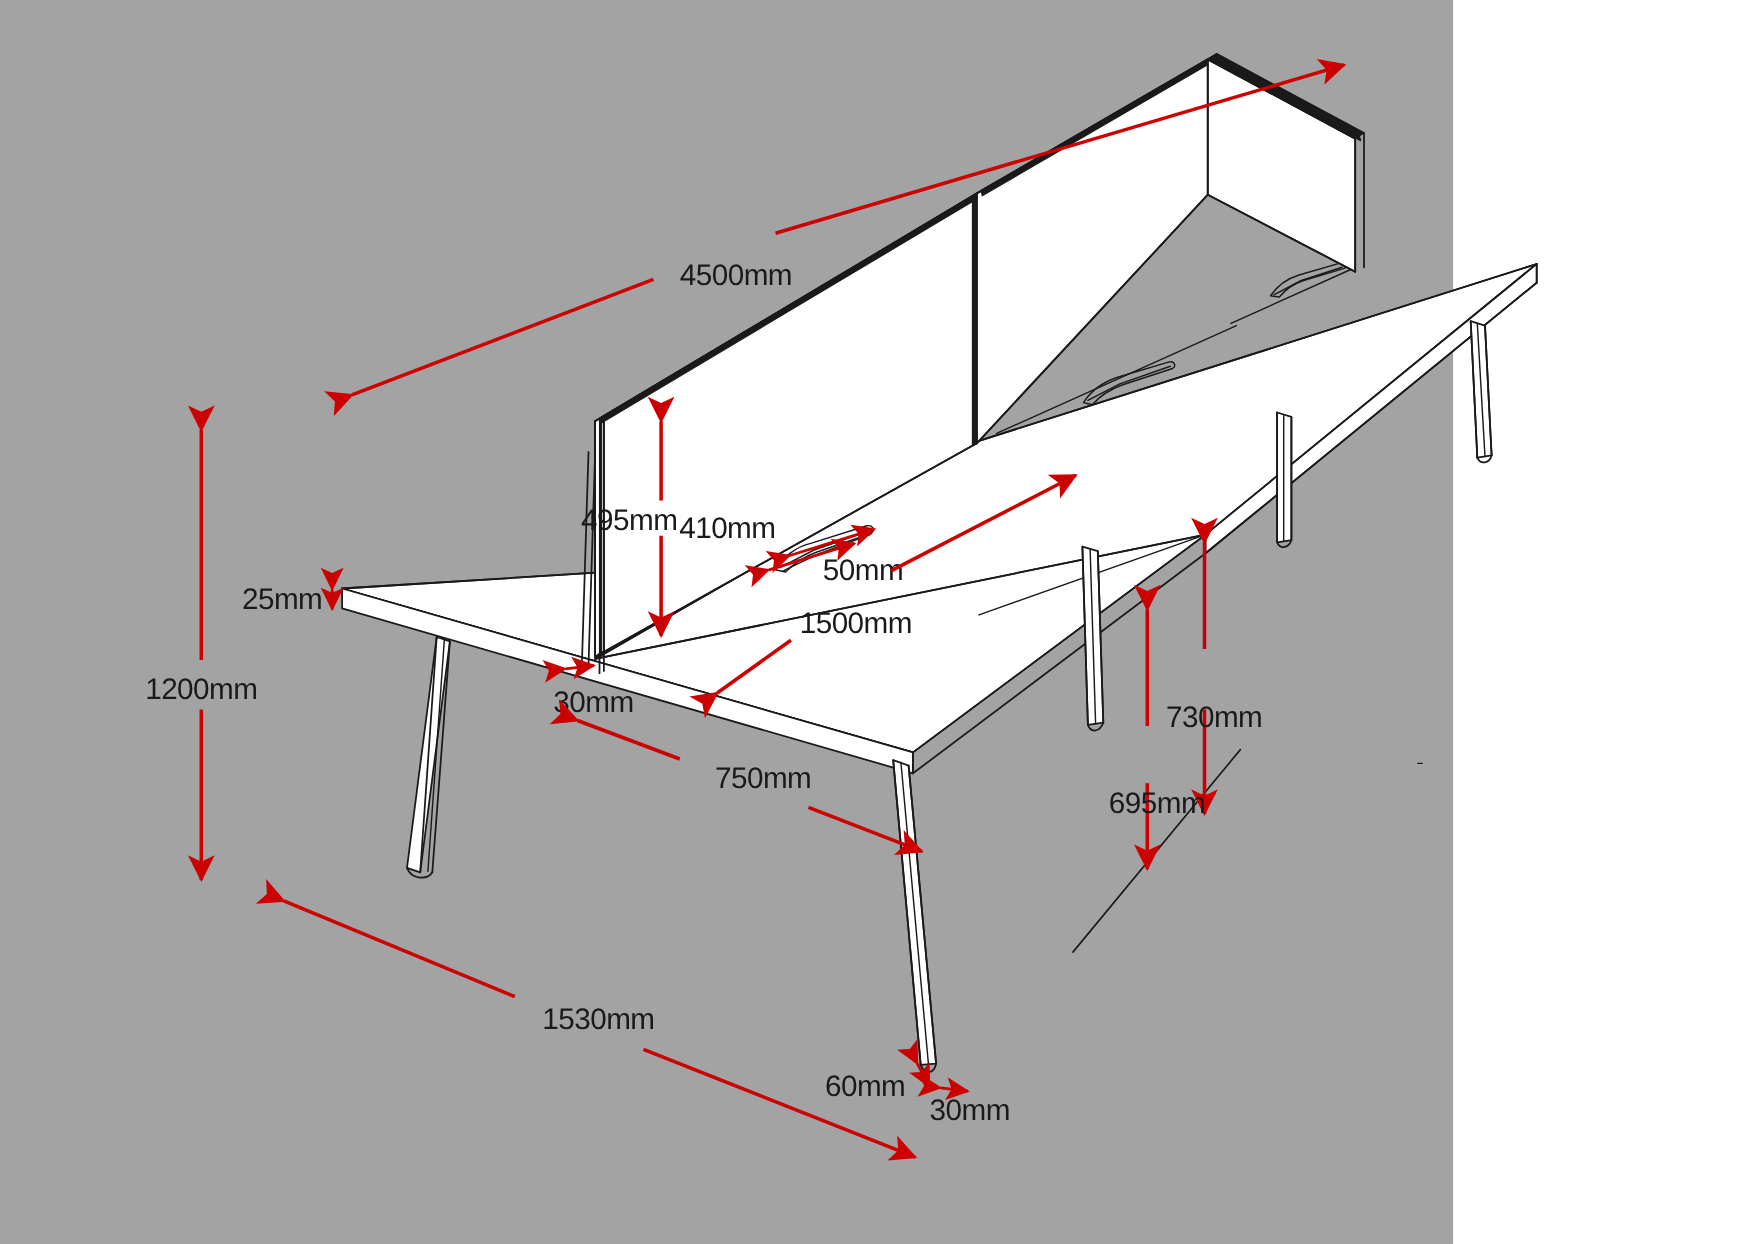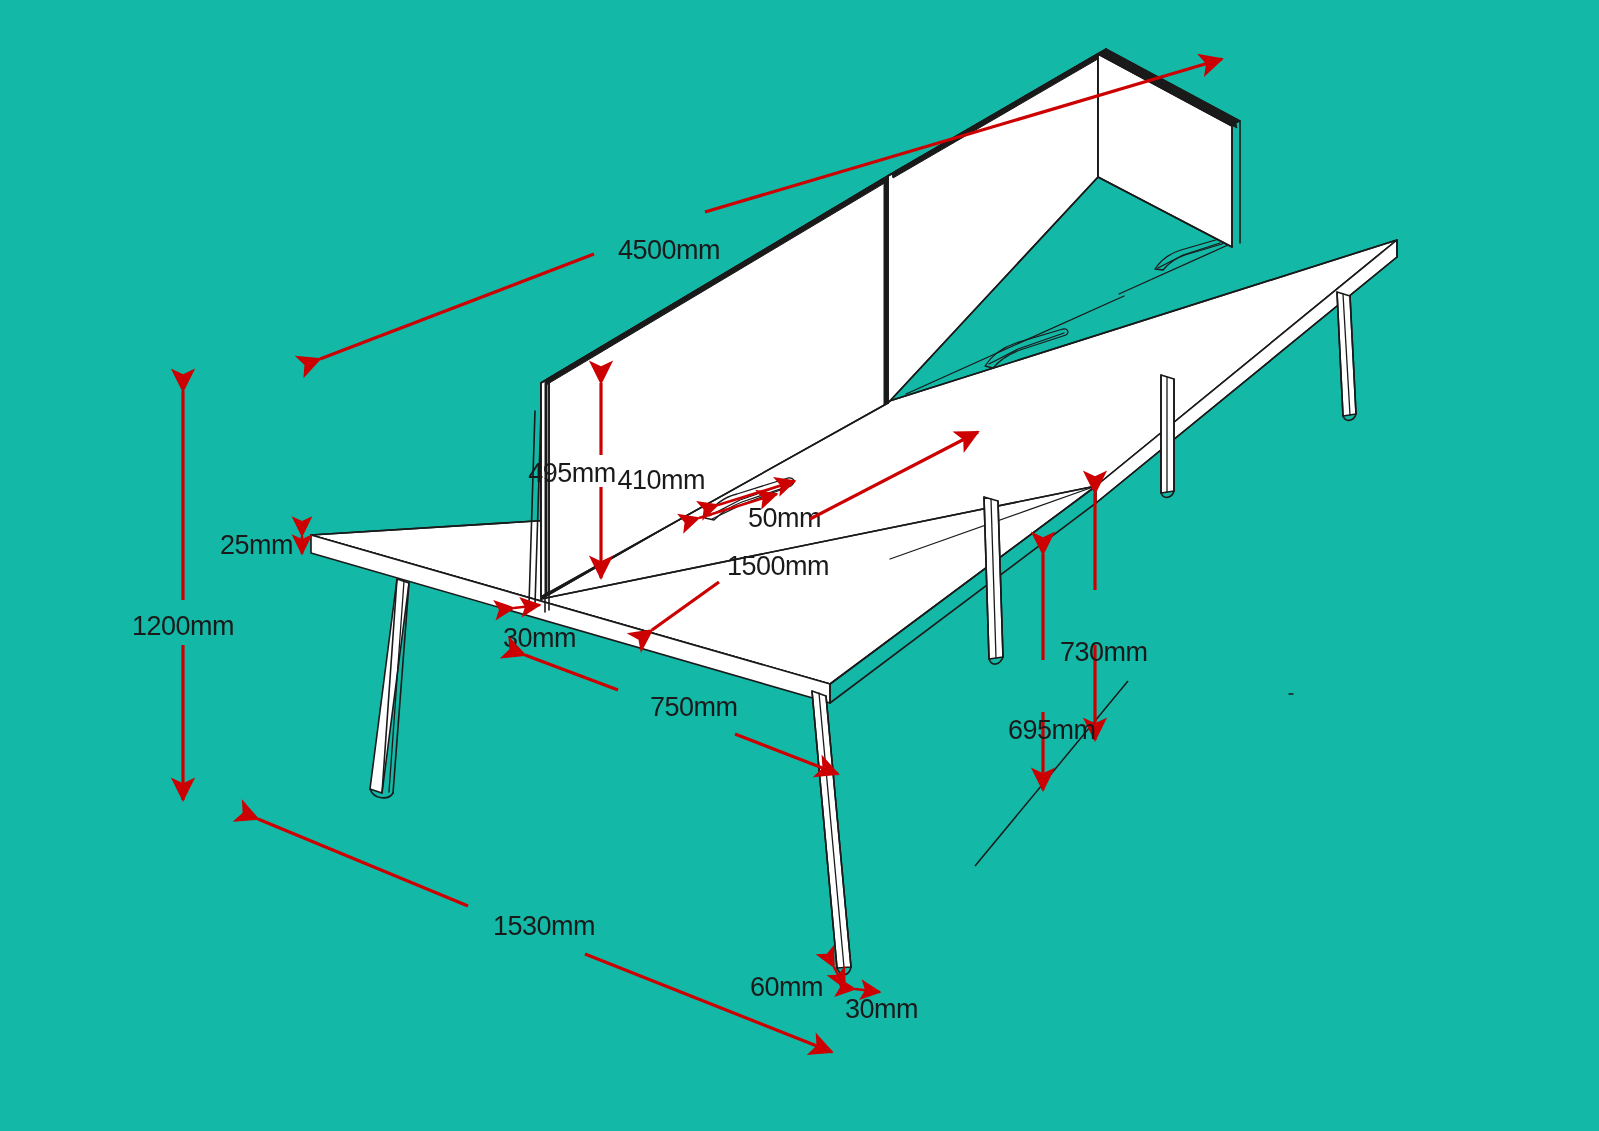--- a/index.html
+++ b/index.html
@@ -8,23 +8,23 @@
     background: #ffffff;
   }
   body {
     width: 1599px;
     height: 1131px;
     font-family: "Liberation Sans", sans-serif;
     overflow: hidden;
   }
   #drawing-root {
     position: relative;
-    width: 1599px;
+    width: 1321px;
     height: 1131px;
-    background: #14b8a6;
+    background: #a3a3a3;
   }
   svg#drawing-svg {
     position: absolute;
     top: 0; left: 0;
     width: 1599px;
     height: 1131px;
     display: block;
   }
   .dim-label {
     font-family: "Liberation Sans", sans-serif;

